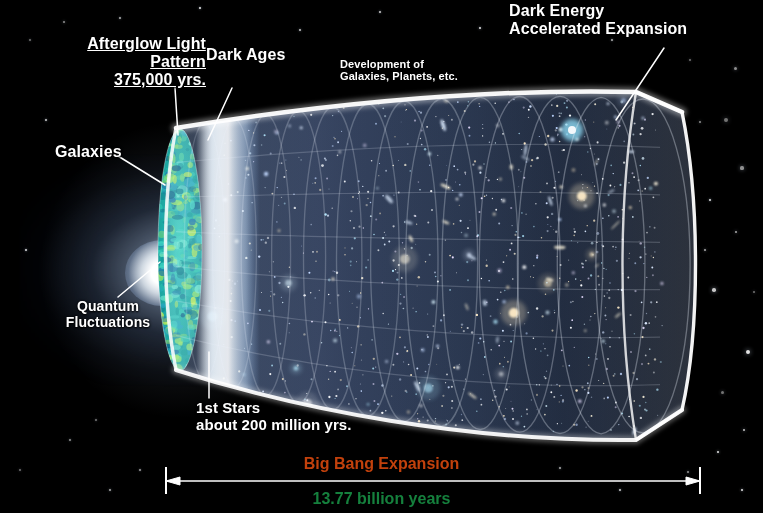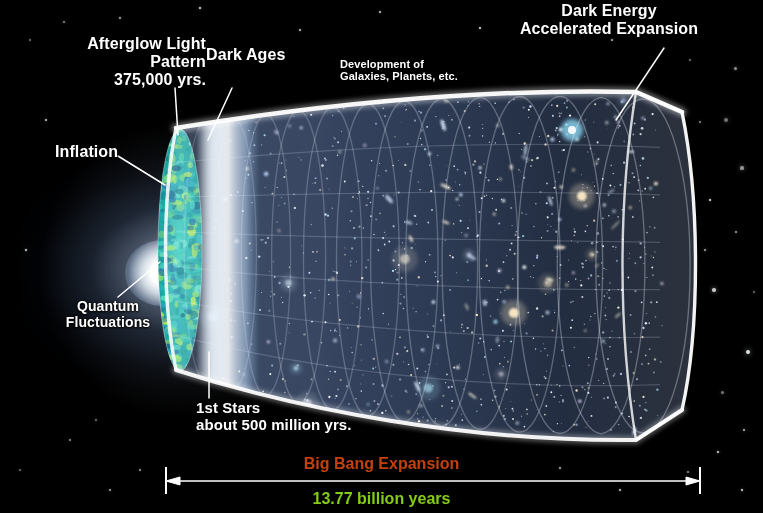--- a/index.html
+++ b/index.html
@@ -53,36 +53,36 @@
   
   .label{
     position:absolute;
     color:#ffffff;
     font-weight:bold;
     line-height:1.12;
     letter-spacing:.1px;
     text-shadow:0 0 3px #000,0 1px 2px #000;
     white-space:pre-line;
   }
-  .lbl-afterglow{left:58px;top:35px;width:148px;text-align:right;font-size:16px;}
+  .lbl-afterglow{left:58px;top:35px;width:148px;text-align:right;font-size:16px;text-decoration:underline;}
   .lbl-darkages{left:206px;top:46px;font-size:16px;text-align:left;}
   .lbl-develop{left:340px;top:58px;font-size:11px;text-align:left;}
-  .lbl-darkenergy{left:509px;top:2px;width:200px;text-align:center;font-size:16px;}
+  .lbl-darkenergy{left:509px;top:2px;width:200px;text-align:left;font-size:16px;}
   .lbl-inflation{left:55px;top:143px;font-size:16px;}
   .lbl-quantum{left:48px;top:299px;width:120px;text-align:center;font-size:14px;}
   .lbl-firststars{left:196px;top:400px;font-size:15px;}
 
   .lbl-bigbang{
     position:absolute;left:0;top:455px;width:763px;text-align:center;
     color:#c2410c;font-weight:bold;font-size:16px;
     text-shadow:0 0 3px #000;
   }
   .lbl-years{
     position:absolute;left:0;top:490px;width:763px;text-align:center;
-    color:#84cc16;font-weight:bold;font-size:16px;
+    color:#15803d;font-weight:bold;font-size:16px;
     text-shadow:0 0 3px #000;
   }
 
   
   svg.annot{position:absolute;left:0;top:0;pointer-events:none;}
 </style>
 </head>
 <body>
 
 <div id="stage">
@@ -1541,22 +1541,22 @@
   </svg>
 
   <div class="label lbl-afterglow">Afterglow Light
 Pattern
 375,000 yrs.</div>
   <div class="label lbl-darkages">Dark Ages</div>
   <div class="label lbl-develop">Development of
 Galaxies, Planets, etc.</div>
   <div class="label lbl-darkenergy">Dark Energy
 Accelerated Expansion</div>
-  <div class="label lbl-inflation">Inflation</div>
+  <div class="label lbl-inflation">Galaxies</div>
   <div class="label lbl-quantum">Quantum
 Fluctuations</div>
   <div class="label lbl-firststars">1st Stars
-about 500 million yrs.</div>
+about 200 million yrs.</div>
 
   <div class="lbl-bigbang">Big Bang Expansion</div>
   <div class="lbl-years">13.77 billion years</div>
 
 </div>
 
 </body></html>

